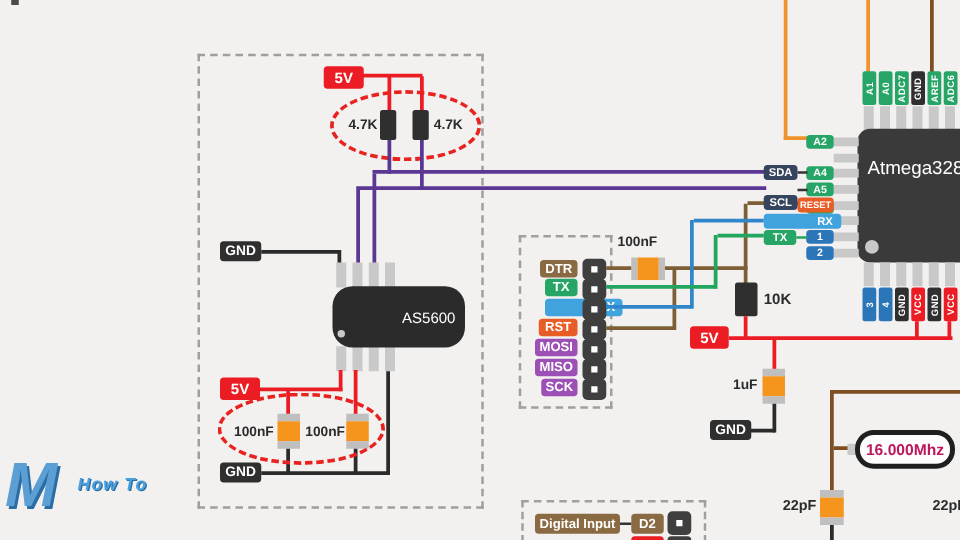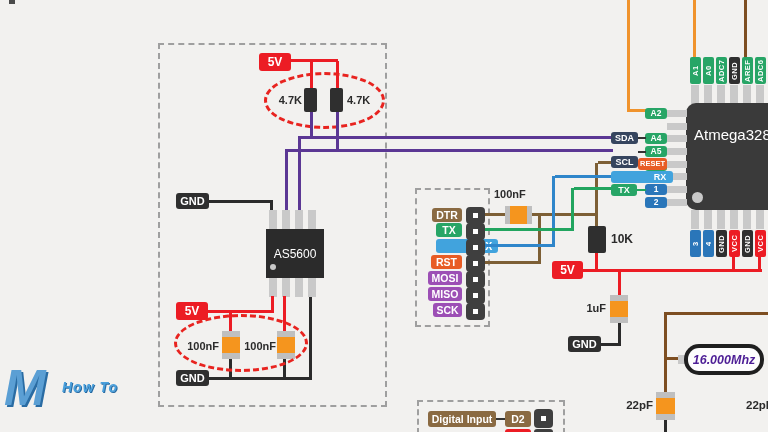--- a/index.html
+++ b/index.html
@@ -58,21 +58,21 @@
   <div class="wire" style="left:270px;top:200px;width:3px;height:12px;background:#2b2b2b;"></div>
 
   <div class="stub" style="left:269px;top:210px;width:8px;height:20px;"></div>
   <div class="stub" style="left:282px;top:210px;width:8px;height:20px;"></div>
   <div class="stub" style="left:295px;top:210px;width:8px;height:20px;"></div>
   <div class="stub" style="left:308px;top:210px;width:8px;height:20px;"></div>
   <div class="stub" style="left:269px;top:277px;width:8px;height:20px;"></div>
   <div class="stub" style="left:282px;top:277px;width:8px;height:20px;"></div>
   <div class="stub" style="left:295px;top:277px;width:8px;height:20px;"></div>
   <div class="stub" style="left:308px;top:277px;width:8px;height:20px;"></div>
-  <div class="lbl" style="left:266px;top:229px;width:58px;height:49px;background:#2b2b2b;border-radius:0;font-size:12px;font-weight:normal;">AS5600</div>
+  <div class="lbl" style="left:266px;top:229px;width:58px;height:49px;background:#2b2b2b;border-radius:16px;font-size:12px;font-weight:normal;padding-left:48px;">AS5600</div>
   <div class="chipdot" style="left:270px;top:264px;width:6px;height:6px;"></div>
 
   <div class="wire" style="left:271px;top:296px;width:3px;height:17px;background:#ec1c24;"></div>
   <div class="wire" style="left:207px;top:310px;width:67px;height:3px;background:#ec1c24;"></div>
   <div class="lbl red" style="left:176px;top:302px;width:32px;height:18px;font-size:12px;">5V</div>
   <div class="wire" style="left:229px;top:312px;width:3px;height:20px;background:#ec1c24;"></div>
   <div class="wire" style="left:283px;top:296px;width:3px;height:36px;background:#ec1c24;"></div>
 
   <div class="capv" style="left:222px;top:331px;height:28px;">
     <div class="ce" style="top:0;"></div>
@@ -230,21 +230,21 @@
   <div class="vlbl red" style="left:729px;top:230px;width:11px;height:27px;">VCC</div>
   <div class="vlbl blk" style="left:742px;top:230px;width:11px;height:27px;">GND</div>
   <div class="vlbl red" style="left:755px;top:230px;width:11px;height:27px;">VCC</div>
 
   <div class="wire" style="left:666px;top:312px;width:102px;height:3px;background:#7d4e21;"></div>
   <div class="wire" style="left:664px;top:312px;width:3px;height:82px;background:#7d4e21;"></div>
   <div class="wire" style="left:667px;top:357px;width:13px;height:3px;background:#7d4e21;"></div>
   <div class="stub" style="left:678px;top:355px;width:7px;height:9px;"></div>
   <div class="abs" style="left:684px;top:344px;width:80px;height:31px;background:#1f1f1f;border-radius:15px;"></div>
   <div class="abs" style="left:688px;top:348px;width:72px;height:23px;background:#fdfdfd;border-radius:11px;display:flex;align-items:center;justify-content:center;">
-    <span style="color:#4c1d95;font-weight:bold;font-size:12.5px;font-style:italic;">16.000Mhz</span>
+    <span style="color:#be185d;font-weight:bold;font-size:12.5px;">16.000Mhz</span>
   </div>
   <div class="capv" style="left:656px;top:392px;height:28px;width:19px;">
     <div class="ce" style="top:0;width:19px;"></div>
       <div class="cb" style="height:16px;width:19px;"></div>
       <div class="ce" style="top:22px;width:19px;"></div>
   </div>
   <div class="txt" style="left:624px;top:399px;width:29px;text-align:right;font-size:11.5px;">22pF</div>
   <div class="wire" style="left:664px;top:420px;width:3px;height:12px;background:#2b2b2b;"></div>
   <div class="txt" style="left:746px;top:399px;width:34px;font-size:11.5px;">22pF</div>
 

